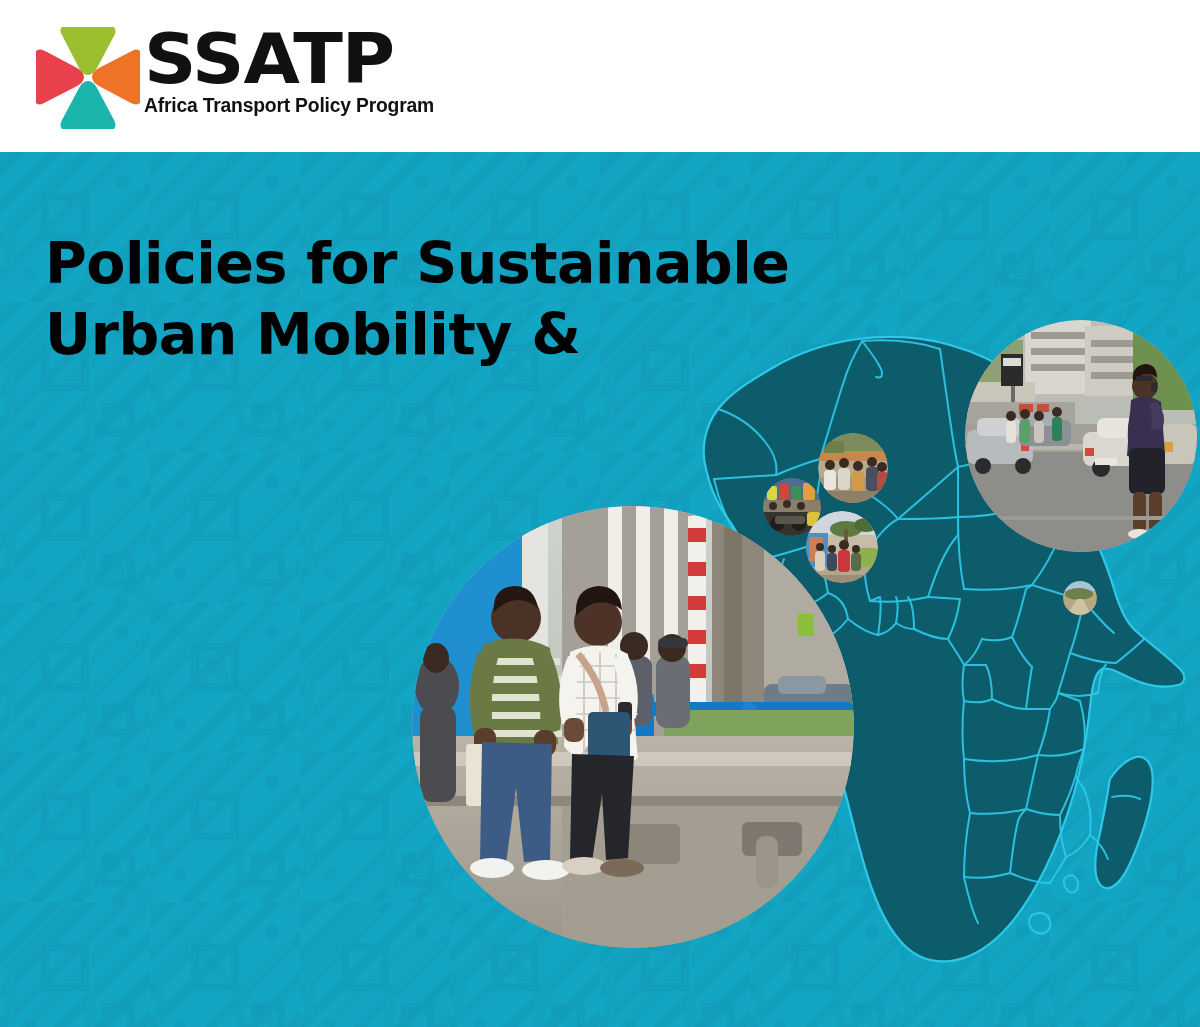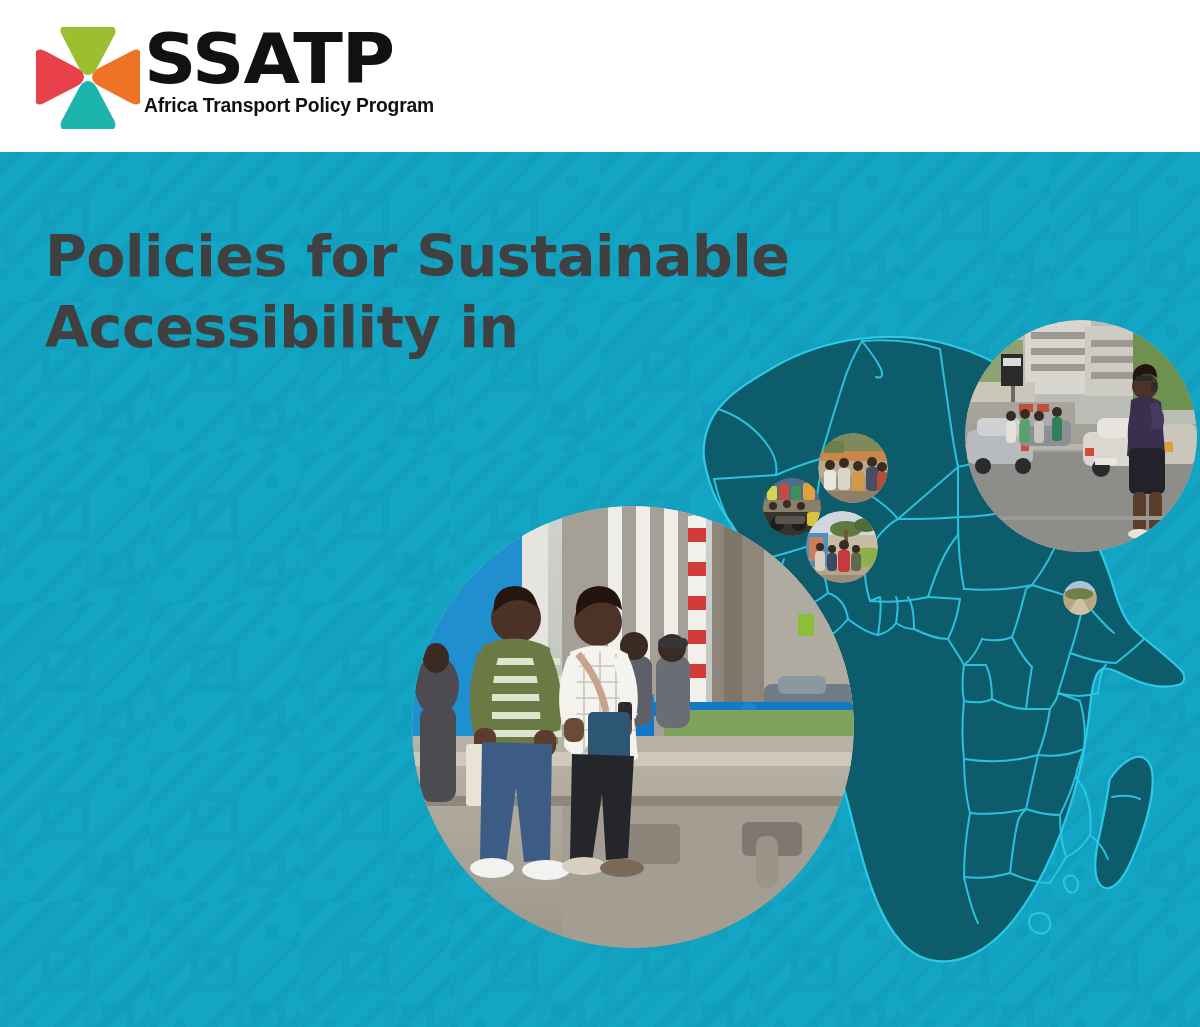--- a/index.html
+++ b/index.html
@@ -82,23 +82,23 @@
     position:absolute;
     inset:0;
     opacity:1;
     pointer-events:none;
   }
   #pattern svg{display:block;width:100%;height:100%;}
 
   
   #title{
     position:absolute;
-    left:45px; top:69px;
+    left:45px; top:76px;
     width:760px;
-    color:#404040;
+    color:#000000;
     font-family:"DejaVu Sans", sans-serif;
     font-weight:700;
     font-size:57px;
     line-height:71px;
     letter-spacing:-0.5px;
     text-shadow:0 1px 0 rgba(0,0,0,0.04);
   }
   #title .ln{display:block;white-space:nowrap;}
 
   
@@ -211,21 +211,21 @@
           </pattern>
         </defs>
         <rect x="0" y="0" width="1200" height="875" fill="#13a5c4"></rect>
         <rect x="0" y="0" width="1200" height="875" fill="url(#weave)" opacity="0.55"></rect>
         <rect x="0" y="0" width="1200" height="875" fill="url(#weave2)" opacity="0.30"></rect>
       </svg>
     </div>
 
     <div id="title">
       <span class="ln">Policies for Sustainable</span>
-      <span class="ln">Accessibility in</span>
+      <span class="ln">Urban Mobility &amp;</span>
     </div>
 
     <div id="map-wrap">
       <svg viewBox="0 0 580 700" xmlns="http://www.w3.org/2000/svg">
         <g fill="#0c5c6b" stroke="#2ec9e8" stroke-width="2.2" stroke-linejoin="round">
 
           <path d="M92 172
                    C 86 150, 92 128, 104 112
                    C 118 94, 140 82, 160 70
                    C 186 55, 214 46, 244 42

